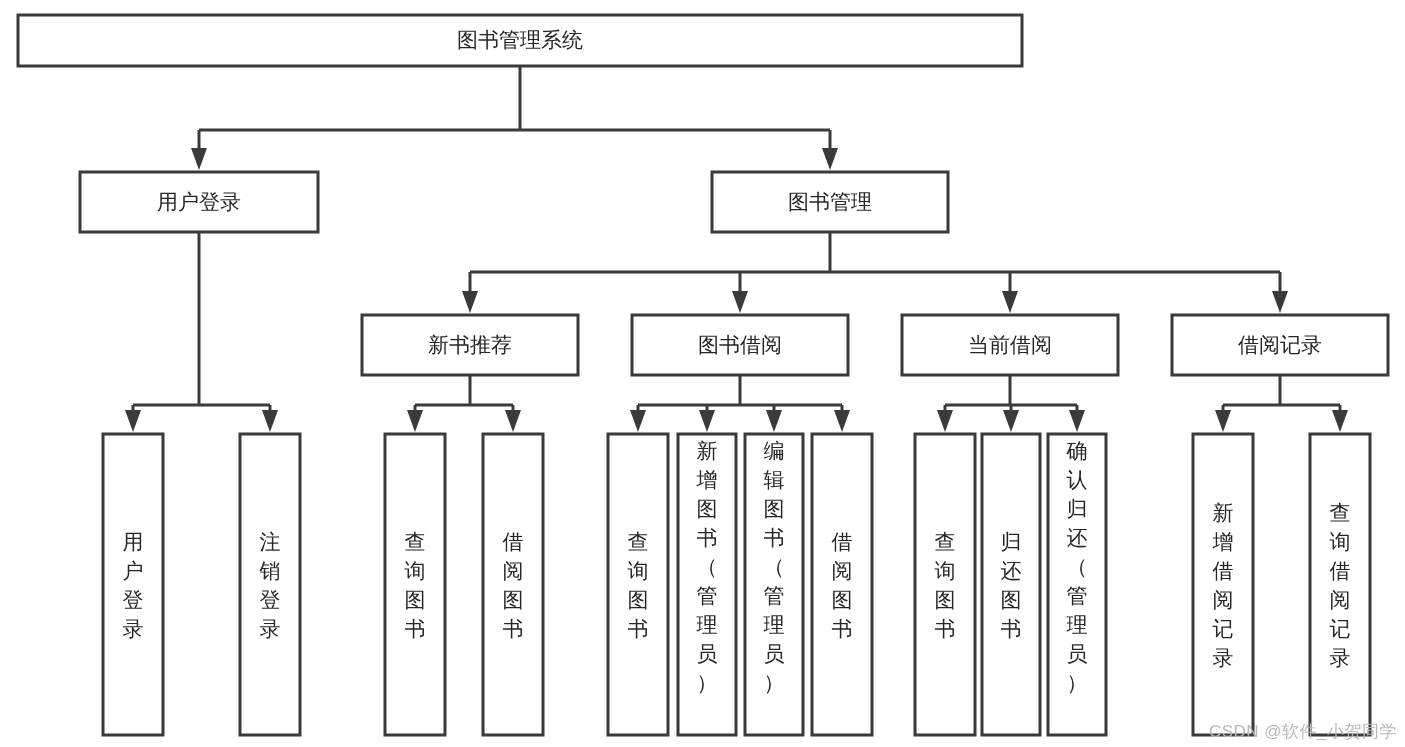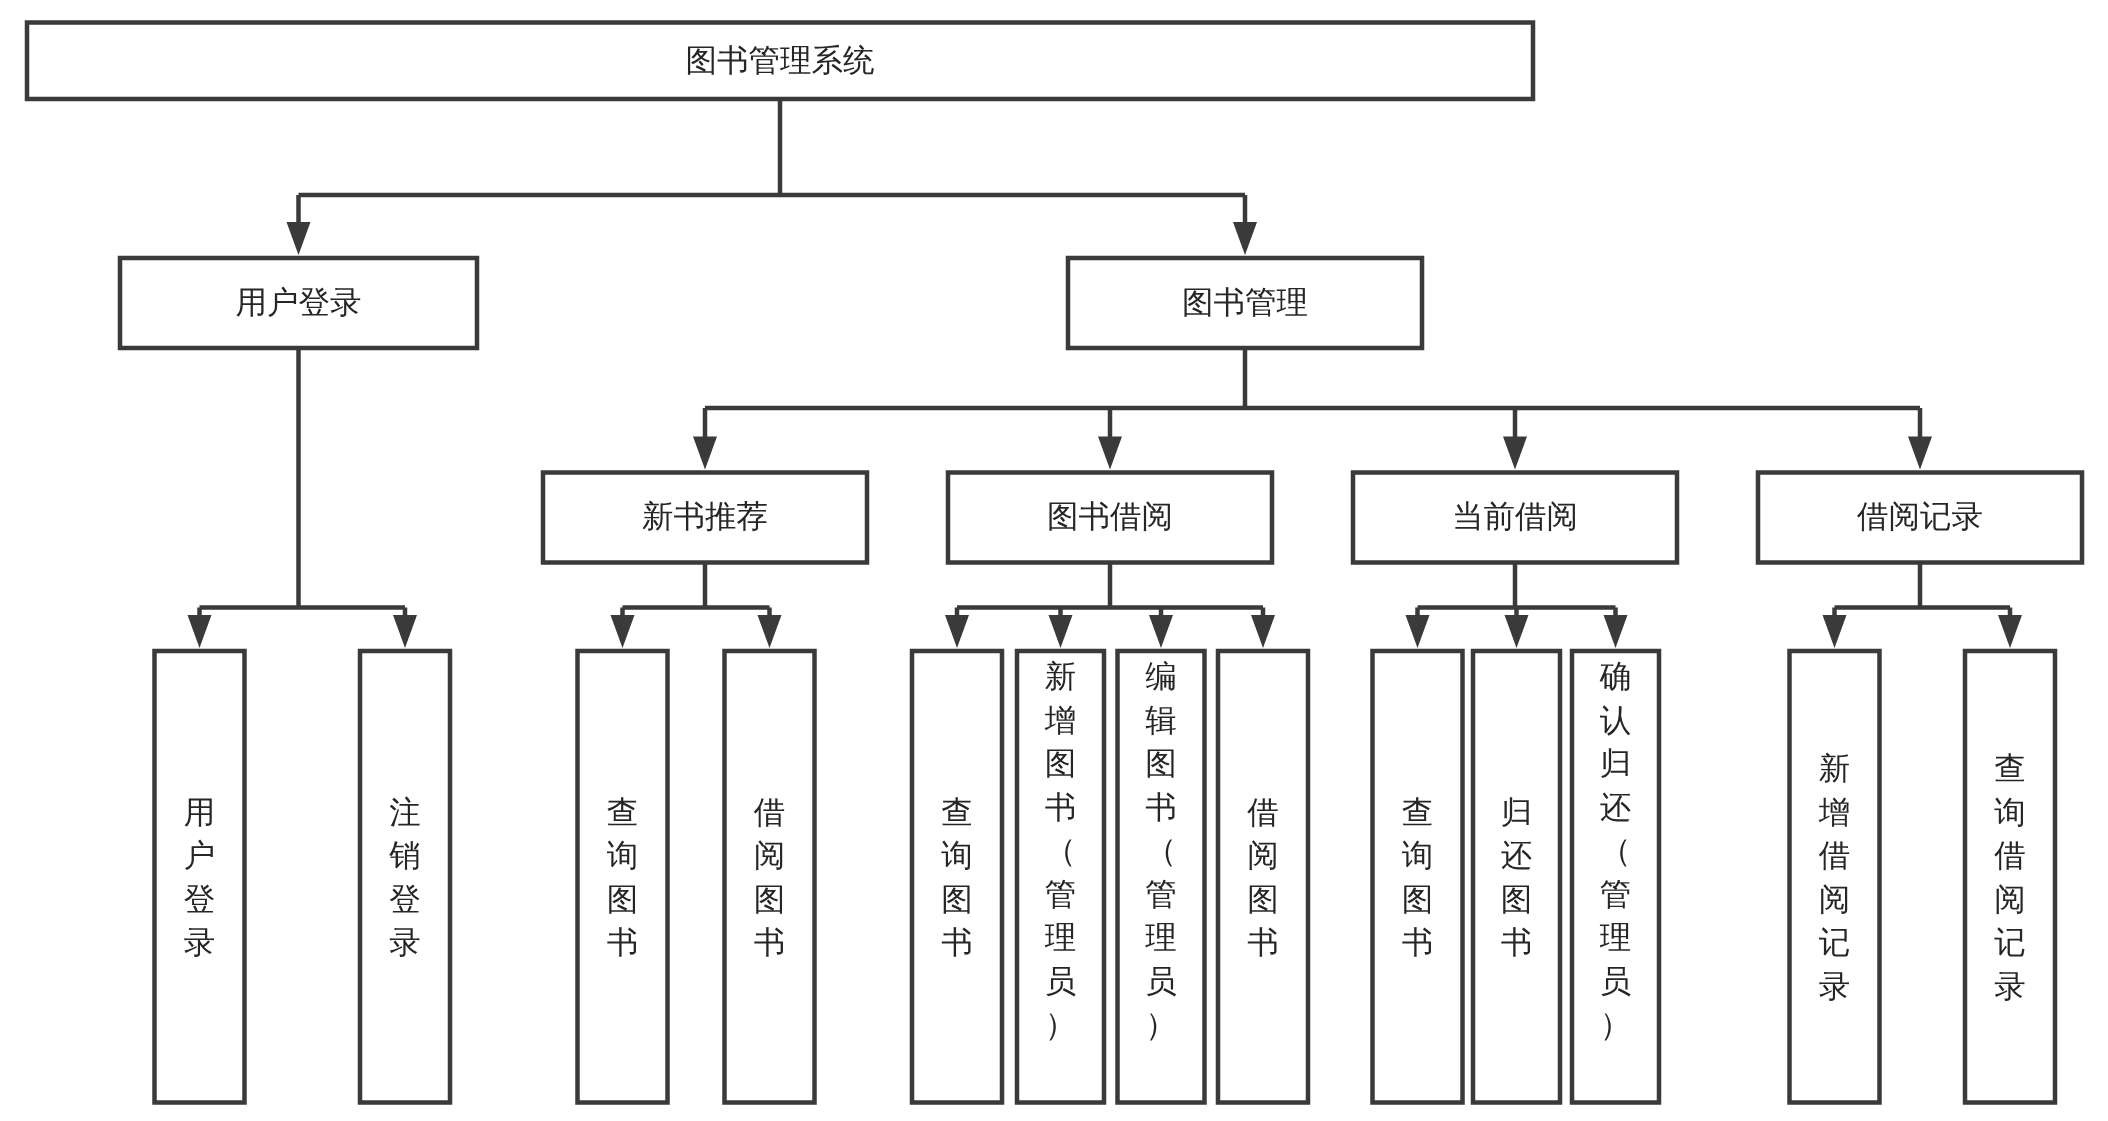--- a/index.html
+++ b/index.html
@@ -217,14 +217,15 @@
           <rect x="1193" y="434" width="60" height="301" class="node-box"></rect>
           <text x="1223" y="519.5" class="node-label-v"><tspan x="1223" dy="0">新</tspan><tspan x="1223" dy="29">增</tspan><tspan x="1223" dy="29">借</tspan><tspan x="1223" dy="29">阅</tspan><tspan x="1223" dy="29">记</tspan><tspan x="1223" dy="29">录</tspan></text>
         </g>
         <g>
           <rect x="1310" y="434" width="60" height="301" class="node-box"></rect>
           <text x="1340" y="519.5" class="node-label-v"><tspan x="1340" dy="0">查</tspan><tspan x="1340" dy="29">询</tspan><tspan x="1340" dy="29">借</tspan><tspan x="1340" dy="29">阅</tspan><tspan x="1340" dy="29">记</tspan><tspan x="1340" dy="29">录</tspan></text>
         </g>
       </g>
   </svg>
 
+  <div class="watermark-text">CSDN @软件_小贺同学</div>
 
 </div>
 
 </body></html>

